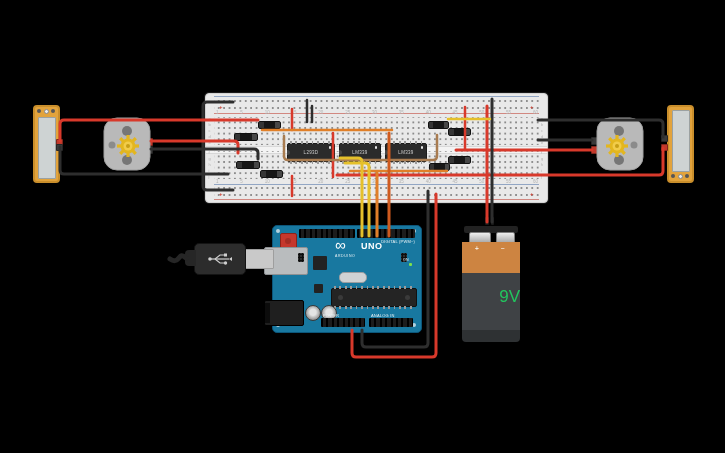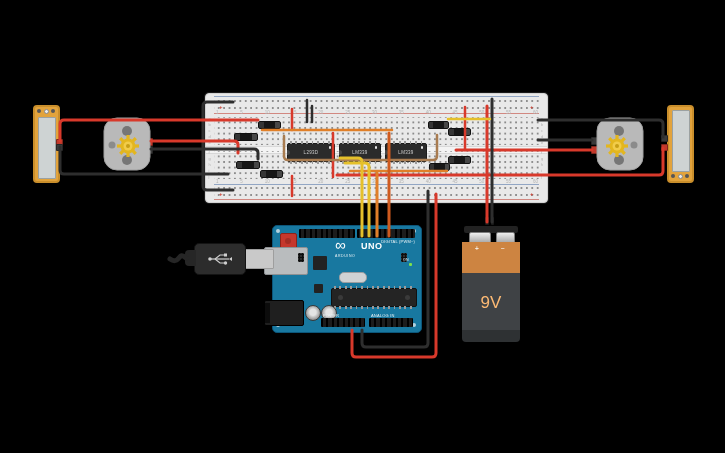--- a/index.html
+++ b/index.html
@@ -301,21 +301,21 @@
 
   <div class="abs" style="left:462px;top:226px;width:58px;height:116px;">
     <div class="abs" style="left:2px;top:0;width:54px;height:7px;background:#222;border-radius:2px;"></div>
     <div class="abs batterm" style="left:7px;top:6px;width:20px;height:11px;"></div>
     <div class="abs batterm" style="left:34px;top:6px;width:17px;height:11px;"></div>
     <div class="abs" style="left:0;top:16px;width:58px;height:31px;background:#cd8441;">
       <span class="abs" style="left:13px;top:3px;color:#f4e9dc;font-size:6.5px;font-weight:bold;">+</span>
       <span class="abs" style="left:39px;top:3px;color:#f4e9dc;font-size:6.5px;font-weight:bold;">−</span>
     </div>
     <div class="abs batbody" style="left:0;top:47px;width:58px;height:57px;">
-      <div style="text-align:center;margin-top:20px;color:#fdba74;font-size:17px;">9V</div>
+      <div style="text-align:right;margin-top:14px;color:#22c55e;font-size:17px;">9V</div>
     </div>
     <div class="abs" style="left:0;top:104px;width:58px;height:12px;background:#2e3133;border-radius:0 0 4px 4px;"></div>
   </div>
   <div class="abs" style="left:485px;top:217px;width:3.5px;height:8px;background:#1a1a1a;border-radius:1px;"></div>
   <div class="abs" style="left:490.5px;top:217px;width:3.5px;height:8px;background:#1a1a1a;border-radius:1px;"></div>
 
   <svg class="abs wires" style="left:0;top:0;" width="725" height="453">
     <g fill="none" stroke-linecap="round" stroke-linejoin="round">
 
       <path d="M233 102 H207 Q203 102 203 106 V186 Q203 190 207 190 H233" stroke="#2e2e2e" stroke-width="3"></path>

